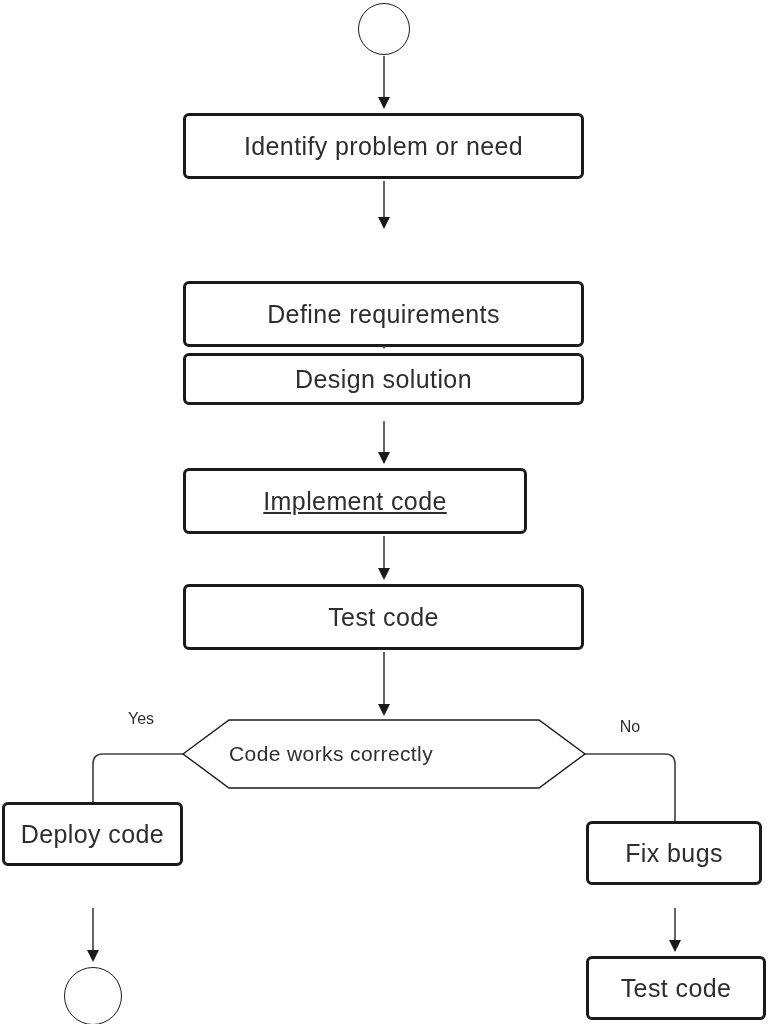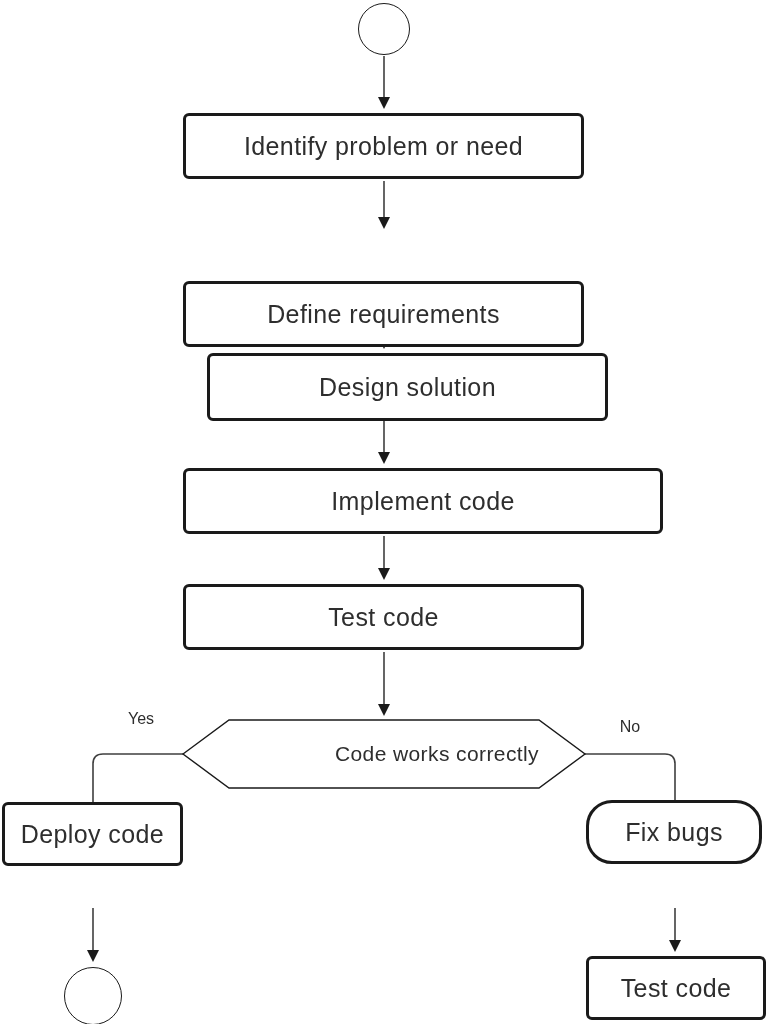--- a/index.html
+++ b/index.html
@@ -53,21 +53,21 @@
     position: absolute;
     box-sizing: border-box;
     background: var(--background);
     border: 1.6px solid var(--border);
     border-radius: 50%;
   }
   .decision-label {
     position: absolute;
     display: flex;
     align-items: center;
-    justify-content: flex-end;
+    justify-content: flex-start;
     font-size: 21px;
     letter-spacing: 0.4px;
     color: var(--text);
     text-align: center;
   }
   .branch-label {
     position: absolute;
     font-size: 16px;
     color: var(--text);
     text-align: center;
@@ -101,25 +101,25 @@
 <div class="terminal" style="left:358px; top:3px; width:52px; height:52px;"></div>
 
 <div class="node" style="left:183px; top:113px; width:401px; height:66px;">
   <span>Identify problem or need</span>
 </div>
 
 <div class="node" style="left:183px; top:233px; width:401px; height:66px;margin-top:48px;">
   <span>Define requirements</span>
 </div>
 
-<div class="node" style="left:183px; top:353px; width:401px; height:68px;margin-left:24px;">
+<div class="node" style="left:183px; top:353px; width:401px; height:52px;">
   <span>Design solution</span>
 </div>
 
-<div class="node" style="left:183px; top:468px; width:480px; height:66px;">
+<div class="node" style="left:183px; top:468px; width:344px; height:66px;text-decoration:underline;">
   <span>Implement code</span>
 </div>
 
 <div class="node" style="left:183px; top:584px; width:401px; height:66px;">
   <span>Test code</span>
 </div>
 
 <div class="decision-label" style="left:229px; top:720px; width:310px; height:68px;">
   <span>Code works correctly</span>
 </div>
@@ -129,21 +129,21 @@
 </div>
 
 <div class="branch-label" style="left:600px; top:710px;margin-top:8px;">
   <span>No</span>
 </div>
 
 <div class="node" style="left:2px; top:802px; width:181px; height:64px;text-align:right;">
   <span>Deploy code</span>
 </div>
 
-<div class="node" style="left:586px; top:800px; width:176px; height:64px;border-radius:26px;">
+<div class="node" style="left:586px; top:821px; width:176px; height:64px;">
   <span>Fix bugs</span>
 </div>
 
 <div class="node" style="left:586px; top:956px; width:180px; height:64px;">
   <span>Test code</span>
 </div>
 
 <div class="terminal" style="left:64px; top:967px; width:58px; height:58px;"></div>
 
 </body></html>

